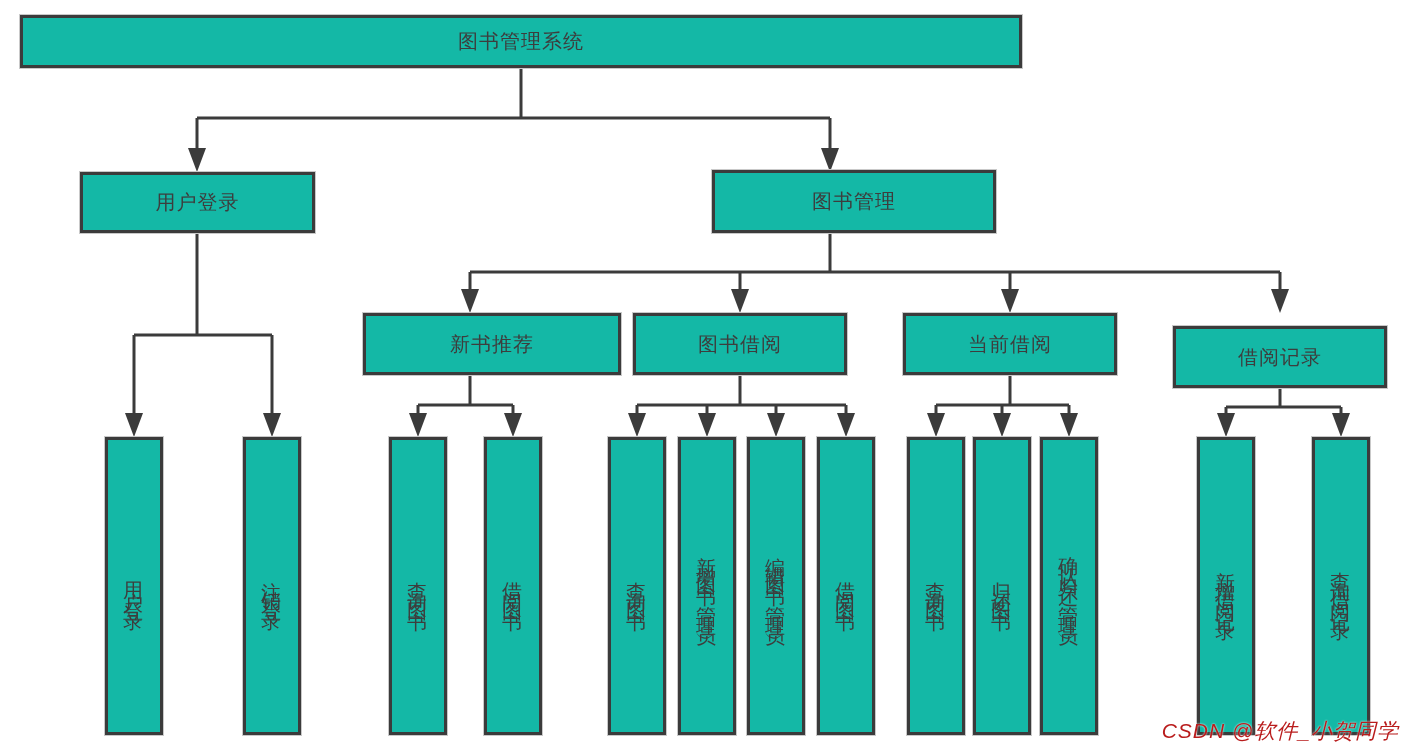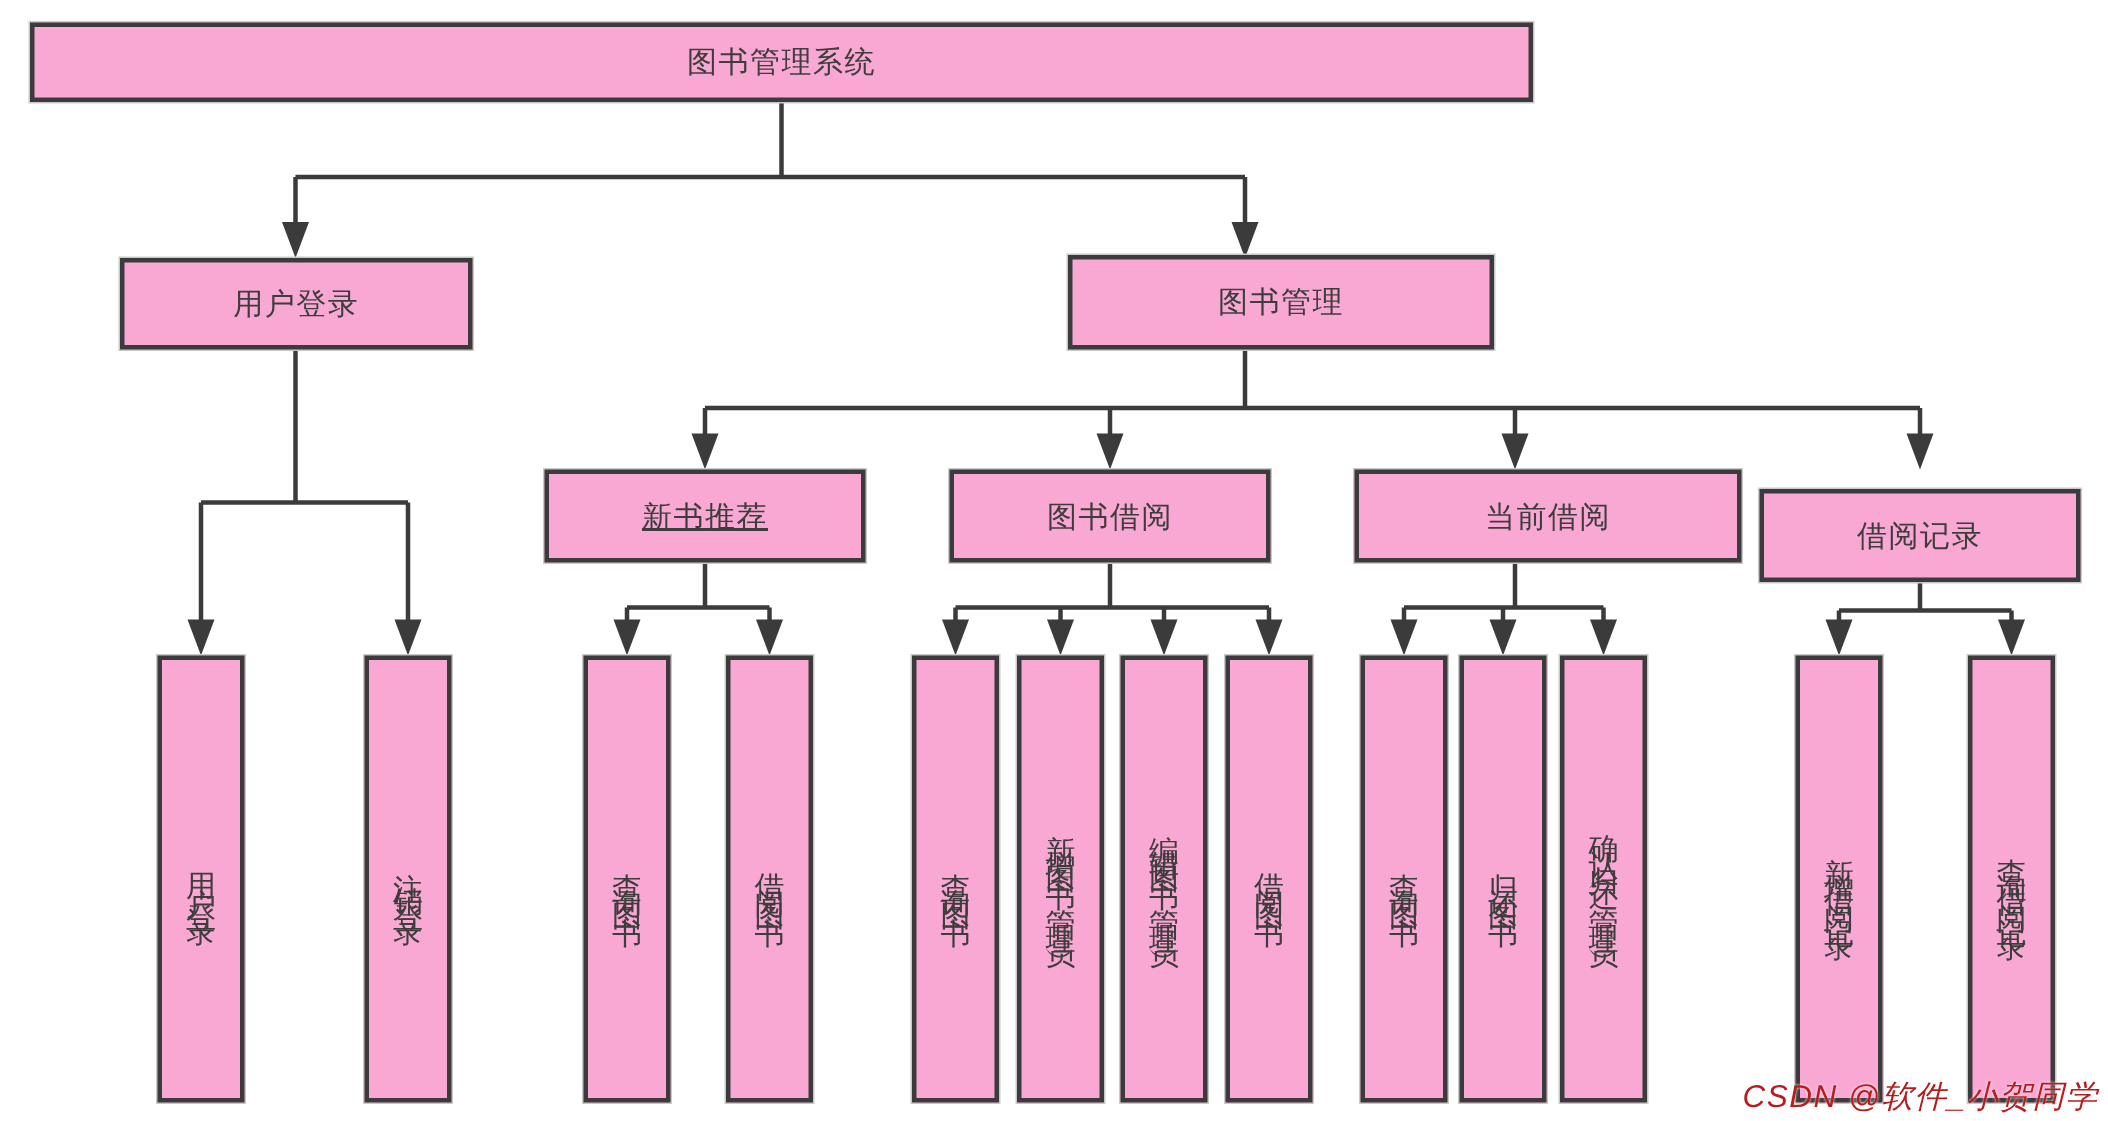--- a/index.html
+++ b/index.html
@@ -9,33 +9,33 @@
     background:#ffffff;
     font-family:"Liberation Sans","DejaVu Sans",sans-serif;
     overflow:hidden;
   }
   svg.connectors{
     position:absolute;left:0;top:0;width:1405px;height:747px;
     pointer-events:none;
   }
   .node{
     position:absolute;box-sizing:border-box;
-    background:#f9a8d4;
+    background:#14b8a6;
     border:3px solid #3b3b3b;
     box-shadow:0 0 0 1px #c9c9c9;
     display:flex;align-items:center;justify-content:center;
     color:#3d3d3d;
   }
   .hnode{font-size:20px;letter-spacing:1px;white-space:nowrap;}
   .root{left:20px;top:15px;width:1002px;height:53px;}
   .n-user-login{left:80px;top:172px;width:235px;height:61px;}
   .n-book-mgmt{left:712px;top:170px;width:284px;height:63px;}
-  .n-new-book-rec{left:363px;top:313px;width:214px;height:62px;text-decoration:underline;}
+  .n-new-book-rec{left:363px;top:313px;width:258px;height:62px;}
   .n-book-borrow{left:633px;top:313px;width:214px;height:62px;}
-  .n-current-borrow{left:903px;top:313px;width:258px;height:62px;}
+  .n-current-borrow{left:903px;top:313px;width:214px;height:62px;}
   .n-borrow-records{left:1173px;top:326px;width:214px;height:62px;}
   .leaf{width:58px;height:298px;top:437px;}
   .leaf span{
     writing-mode:vertical-rl;
     font-size:20px;letter-spacing:10px;
     white-space:nowrap;color:#3d3d3d;
   }
   .l-user-login{left:105px;}
   .l-logout{left:243px;}
   .l-nr-query{left:389px;}

